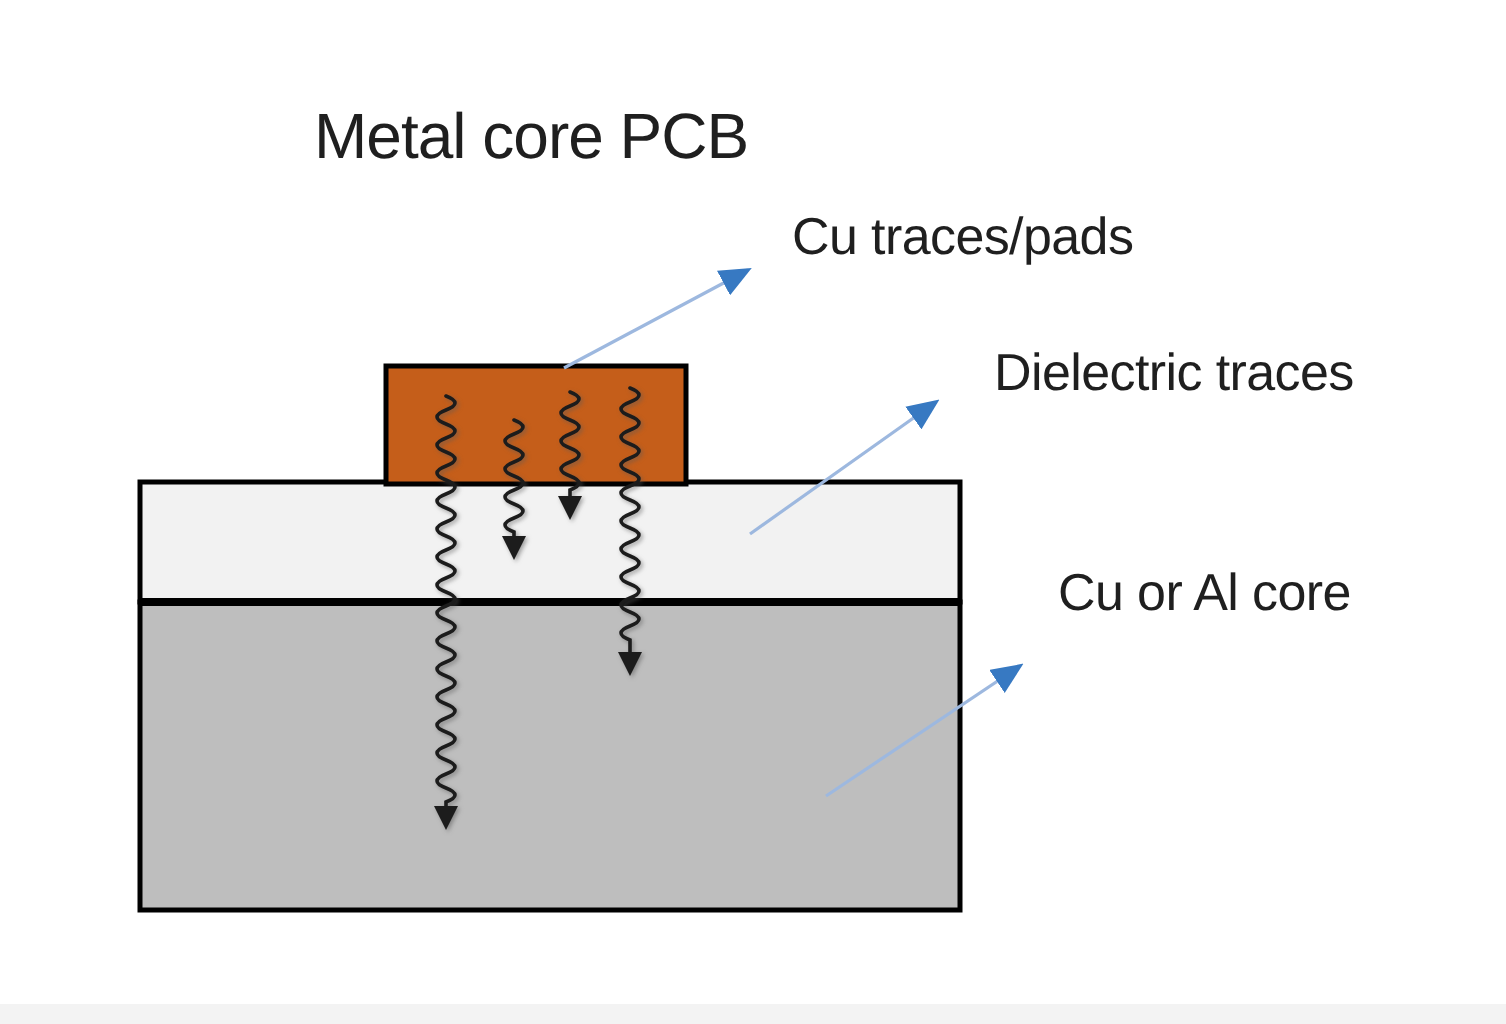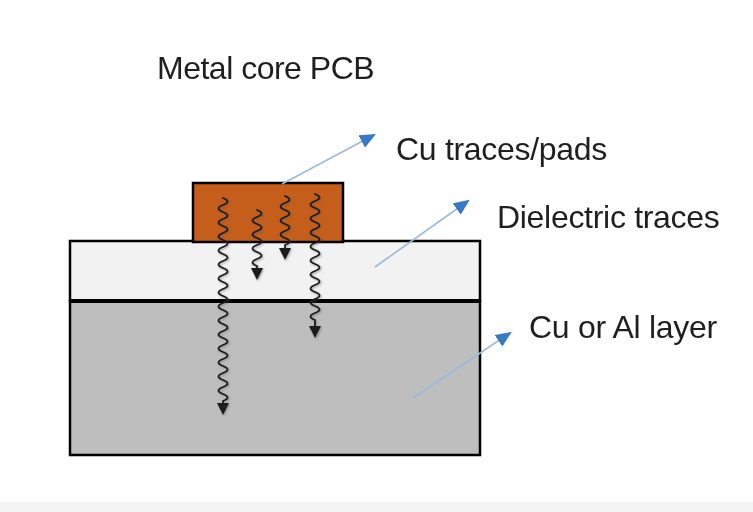--- a/index.html
+++ b/index.html
@@ -27,24 +27,23 @@
   .page-title {
     position: absolute;
     left: 157px;
     top: 50px;
     font-size: 32px;
     letter-spacing: -0.5px;
     white-space: nowrap;
   }
   .callout-label {
     position: absolute;
-    font-size: 32px;
+    font-size: 26px;
     letter-spacing: -0.3px;
     white-space: nowrap;
-    margin-top: 28px;
   }
   .label-cu-traces   { left: 396px; top: 103px; }
   .label-dielectric  { left: 497px; top: 171px; }
   .label-core        { left: 529px; top: 281px; }
   .heat-group {
     filter: drop-shadow(1.5px 1.5px 1px rgba(90,90,90,0.55));
   }
   .heat-wave {
     fill: none;
     stroke-width: 1.8;
@@ -100,16 +99,16 @@
 
     <line class="callout-line" x1="282" y1="184" x2="374" y2="135" marker-end="url(#callout-head)" stroke="#9DB8DF"></line>
     <line class="callout-line" x1="375" y1="267" x2="468" y2="201" marker-end="url(#callout-head)" stroke="#9DB8DF"></line>
     <line class="callout-line" x1="413" y1="398" x2="510" y2="333" marker-end="url(#callout-head)" stroke="#9DB8DF"></line>
   </svg>
 
   <div class="callout-label label-cu-traces">Cu traces/pads</div>
 
   <div class="callout-label label-dielectric">Dielectric traces</div>
 
-  <div class="callout-label label-core">Cu or Al layer</div>
+  <div class="callout-label label-core">Cu or Al core</div>
 
   <div class="footer-strip"></div>
 </div>
 
 </body></html>

